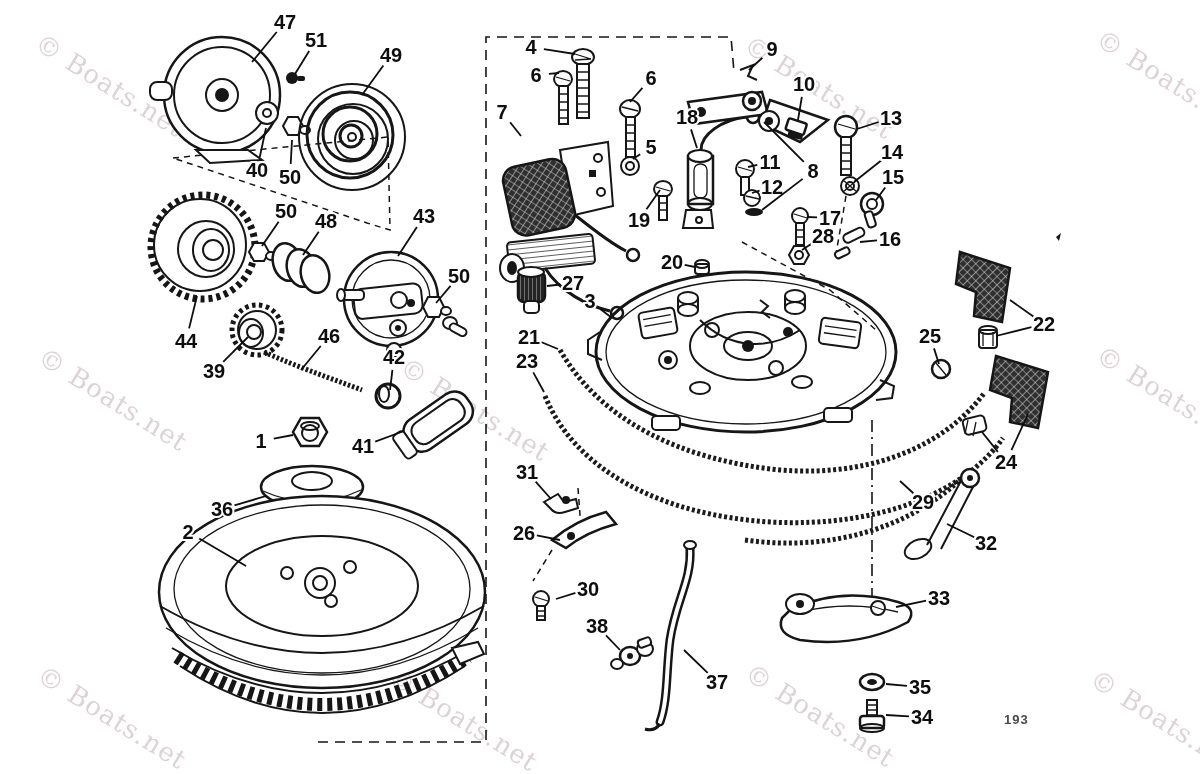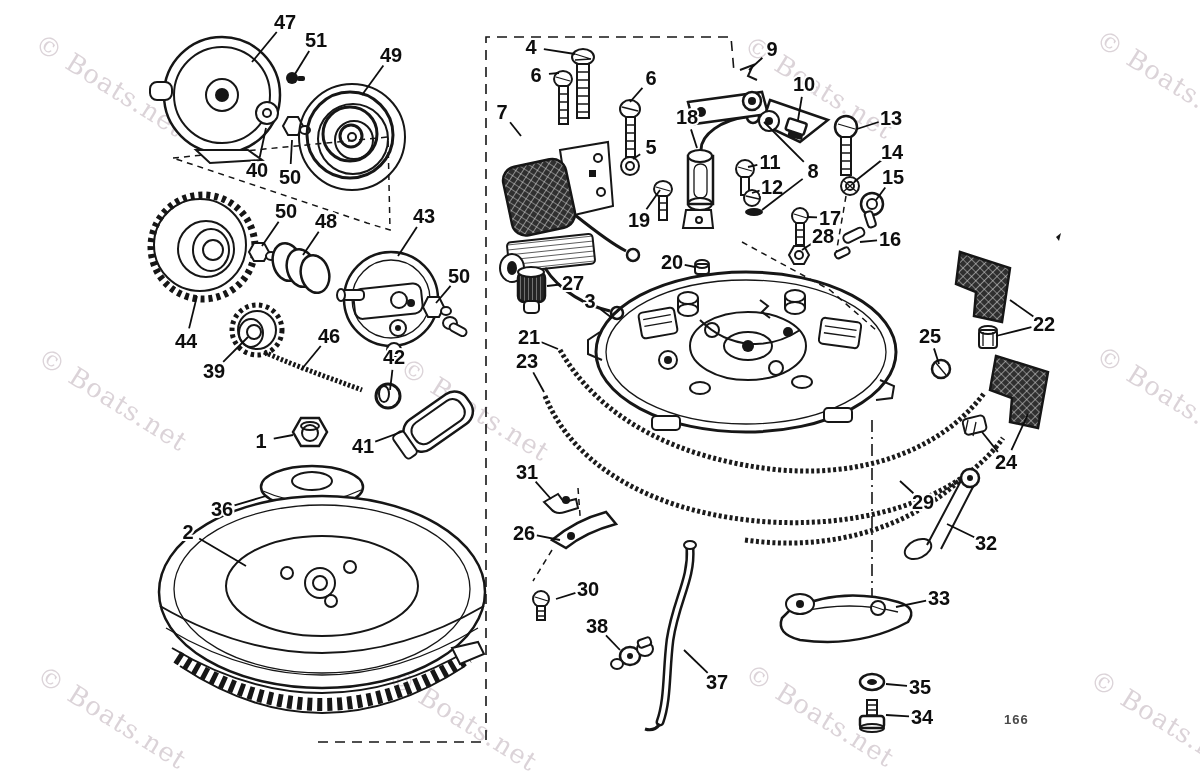--- a/index.html
+++ b/index.html
@@ -535,14 +535,14 @@
         <text x="717" y="689" class="callout-num">37</text>
         <line x1="926.2757218717127" y1="600.663221003595" x2="896" y2="607" class="callout-line"></line>
         <text x="939" y="605" class="callout-num">33</text>
         <line x1="907.05031194967" y1="685.8573804661473" x2="886" y2="684" class="callout-line"></line>
         <text x="920" y="694" class="callout-num">35</text>
         <line x1="909.0200154083296" y1="716.2788897449072" x2="886" y2="715" class="callout-line"></line>
         <text x="922" y="724" class="callout-num">34</text>
       </g>
 </svg>
 
-<div id="page-number">166</div>
+<div id="page-number">193</div>
 </div>
 
 </body></html>

